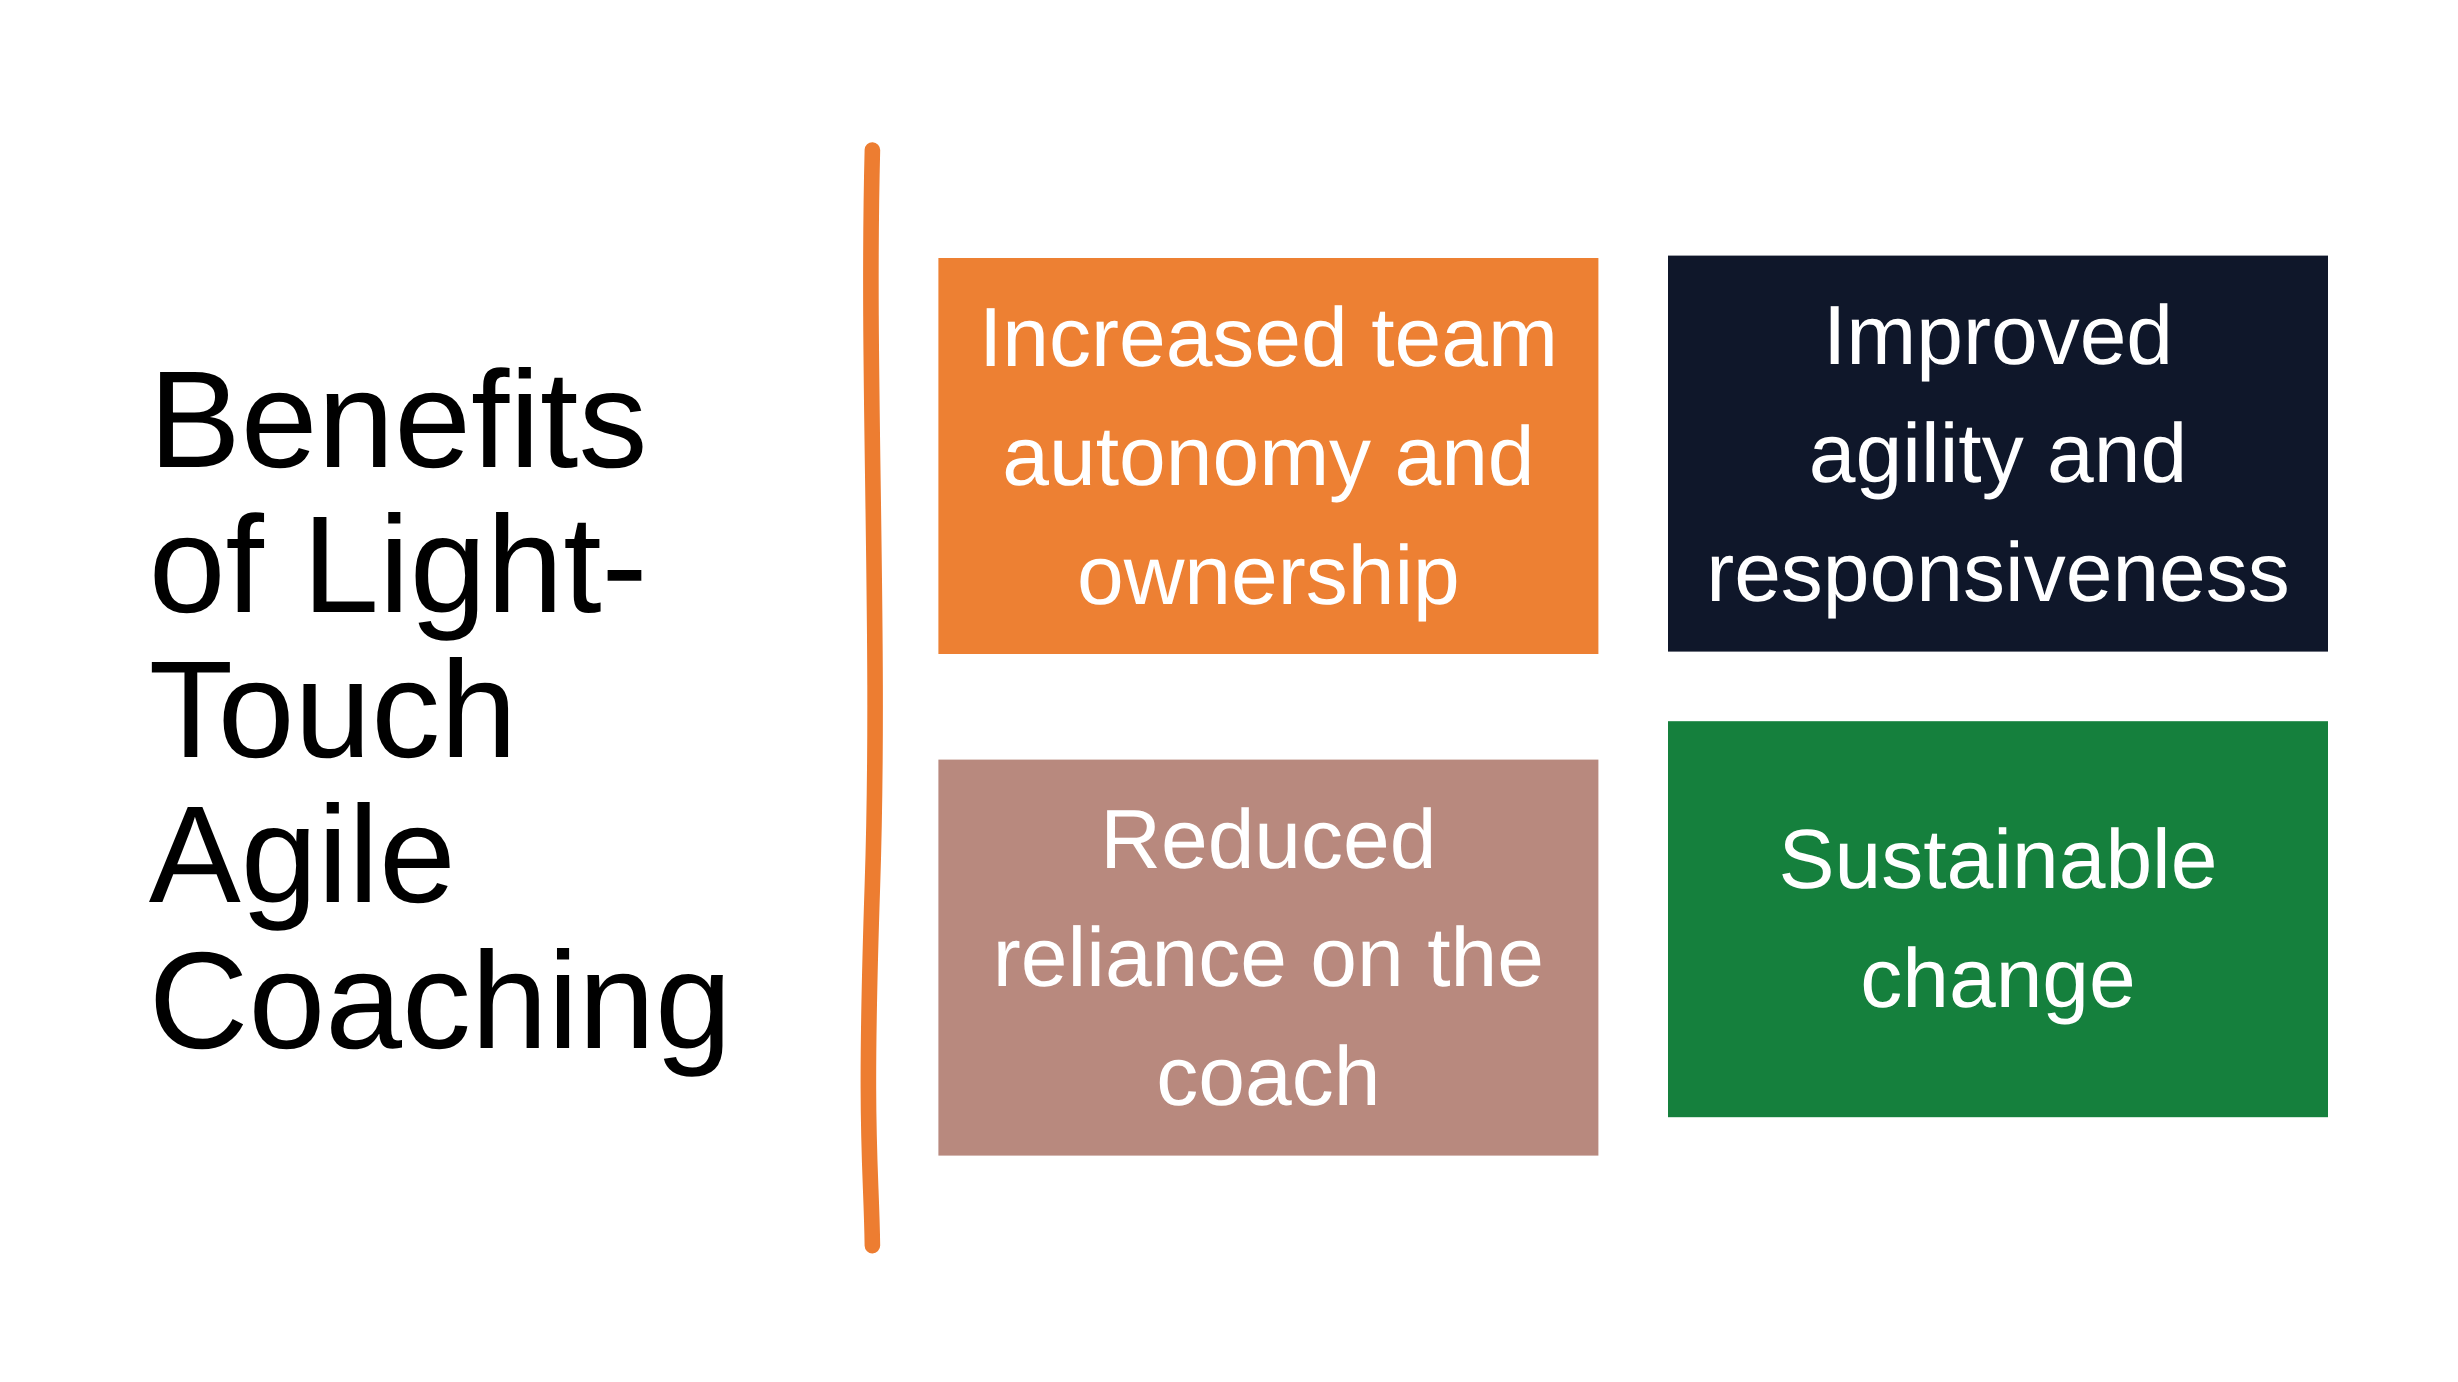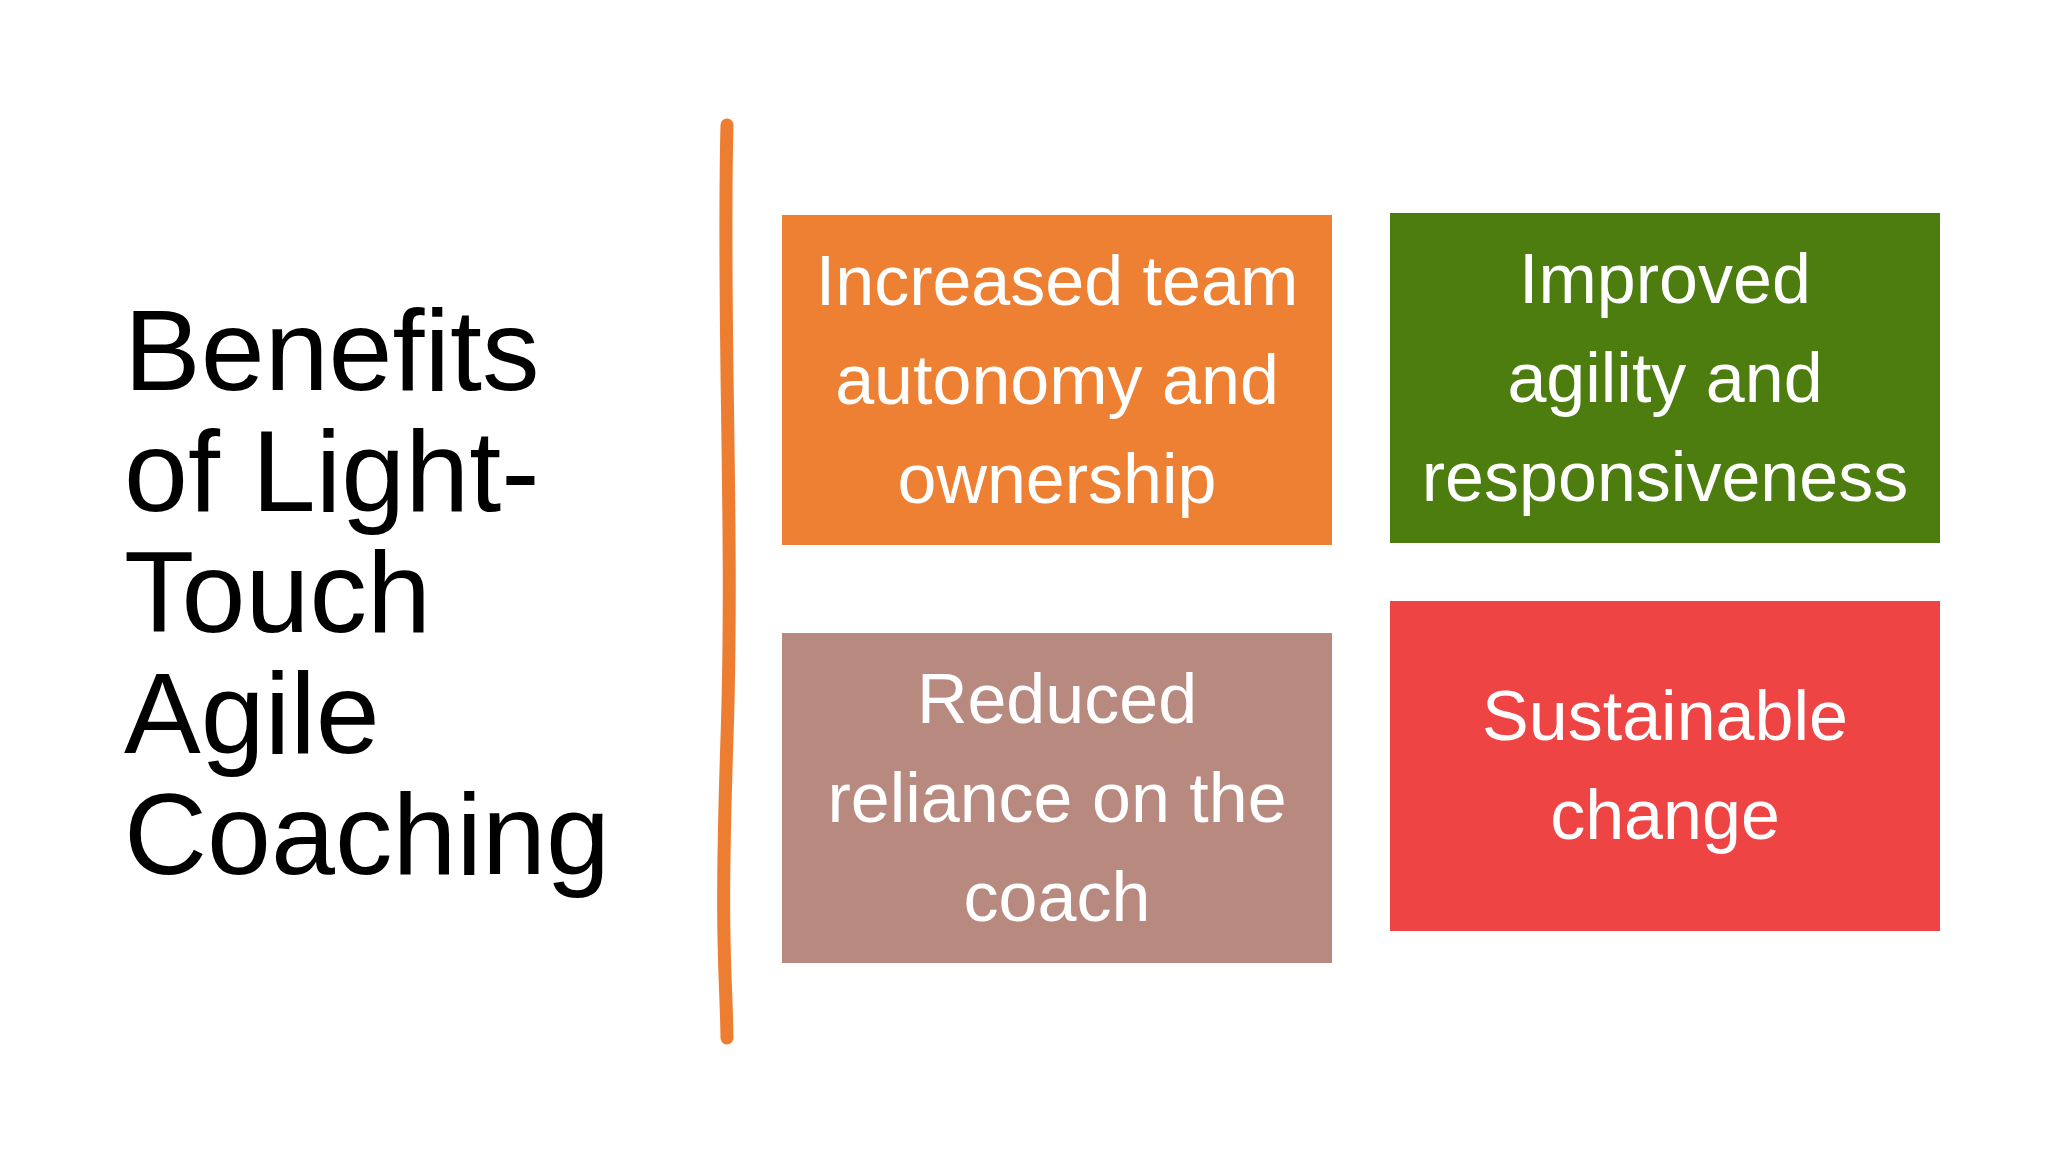--- a/index.html
+++ b/index.html
@@ -72,30 +72,30 @@
   <svg class="divider-svg" viewBox="0 0 52 945" fill="none" xmlns="http://www.w3.org/2000/svg">
     <path d="M25 17 C 20 210, 32 420, 25 630 S 24 860, 25 930" stroke-width="13" stroke-linecap="round" fill="none" stroke="#ED7D31"></path>
   </svg>
 
   <div class="benefit-box pos-tl" style="background-color: rgb(237, 128, 51);">
     <div class="benefit-label" style="color: rgb(255, 255, 255);">Increased team
 autonomy and
 ownership</div>
   </div>
 
-  <div class="benefit-box pos-tr" style="background-color: #4d7c0f;">
+  <div class="benefit-box pos-tr" style="background-color: #0f172a;">
     <div class="benefit-label" style="color: rgb(255, 255, 255);">Improved
 agility and
 responsiveness</div>
   </div>
 
   <div class="benefit-box pos-bl" style="background-color: rgb(184, 137, 126);">
     <div class="benefit-label" style="color: rgb(255, 255, 255);">Reduced
 reliance on the
 coach</div>
   </div>
 
-  <div class="benefit-box pos-br" style="background-color: #ef4444;">
+  <div class="benefit-box pos-br" style="background-color: #15803d;">
     <div class="benefit-label" style="color: rgb(255, 255, 255);">Sustainable
 change</div>
   </div>
 
 </div>
 
 </body></html>

